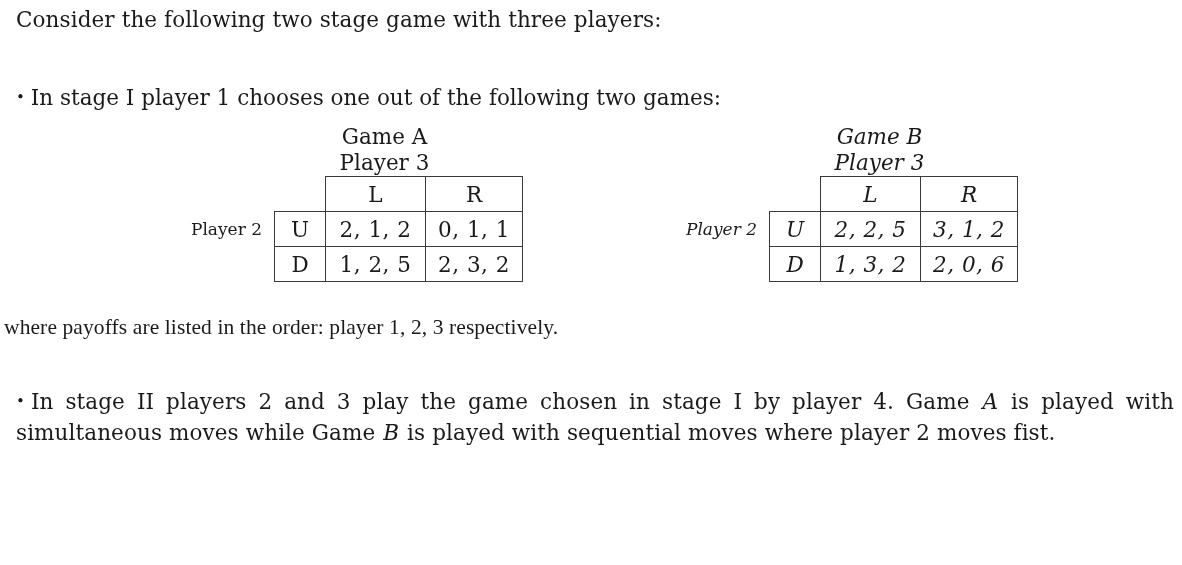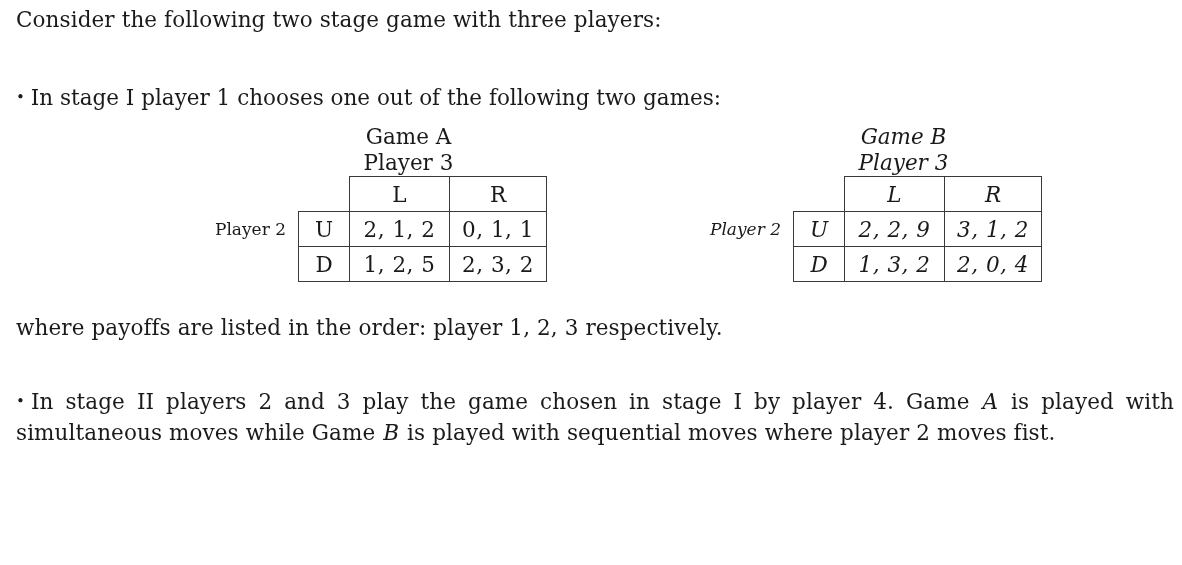--- a/index.html
+++ b/index.html
@@ -50,21 +50,20 @@
   .mathit {
     font-style: italic;
     font-family: "DejaVu Serif", "Liberation Serif", serif;
     padding: 0 1px;
   }
 
   
   .game-block {
     position: absolute;
     top: 124px;
-    margin-left: 24px;
   }
   #game-a-block { left: 168px; }
   #game-b-block { left: 663px; font-style: italic; }
 
   .game-title,
   .col-player-label {
     font-size: 21.5px;
     line-height: 26px;
     text-align: center;
     white-space: nowrap;
@@ -165,33 +164,33 @@
       <div class="row-player-label">Player 2</div>
       <table class="matrix">
         <tbody>
             <tr>
           <td class="corner"></td>
           <td class="colhead">L</td>
           <td class="colhead right">R</td>
         </tr>
         <tr>
           <td class="rowhead">U</td>
-          <td class="payoff comma-sp">2, 2, 9</td>
+          <td class="payoff comma-sp">2, 2, 5</td>
           <td class="payoff right comma-sp">3, 1, 2</td>
         </tr>
         <tr>
           <td class="rowhead">D</td>
           <td class="payoff comma-sp">1, 3, 2</td>
-          <td class="payoff right comma-sp">2, 0, 4</td>
+          <td class="payoff right comma-sp">2, 0, 6</td>
         </tr>
       </tbody>
         </table>
     </div>
   </div>
 
-  <div class="para" style="left:16px; top:312px;">where payoffs are listed in the order: player 1, 2, 3 respectively.</div>
+  <div class="para" style="left:4px; top:312px;font-family:Liberation Serif, serif;">where payoffs are listed in the order: player 1, 2, 3 respectively.</div>
 
   <div class="para wrap" style="left:16px; top:386px; width:1158px; text-indent:0;">
     <span class="bullet-glyph">•</span><span>In stage II players 2 and 3 play the game chosen in stage I by player 4. Game </span><span class="mathit">A</span><span> is played with simultaneous moves while Game </span><span class="mathit">B</span><span> is played with sequential moves where player 2 moves fist.</span>
   </div>
 
 
 </div>
 
 </body></html>

